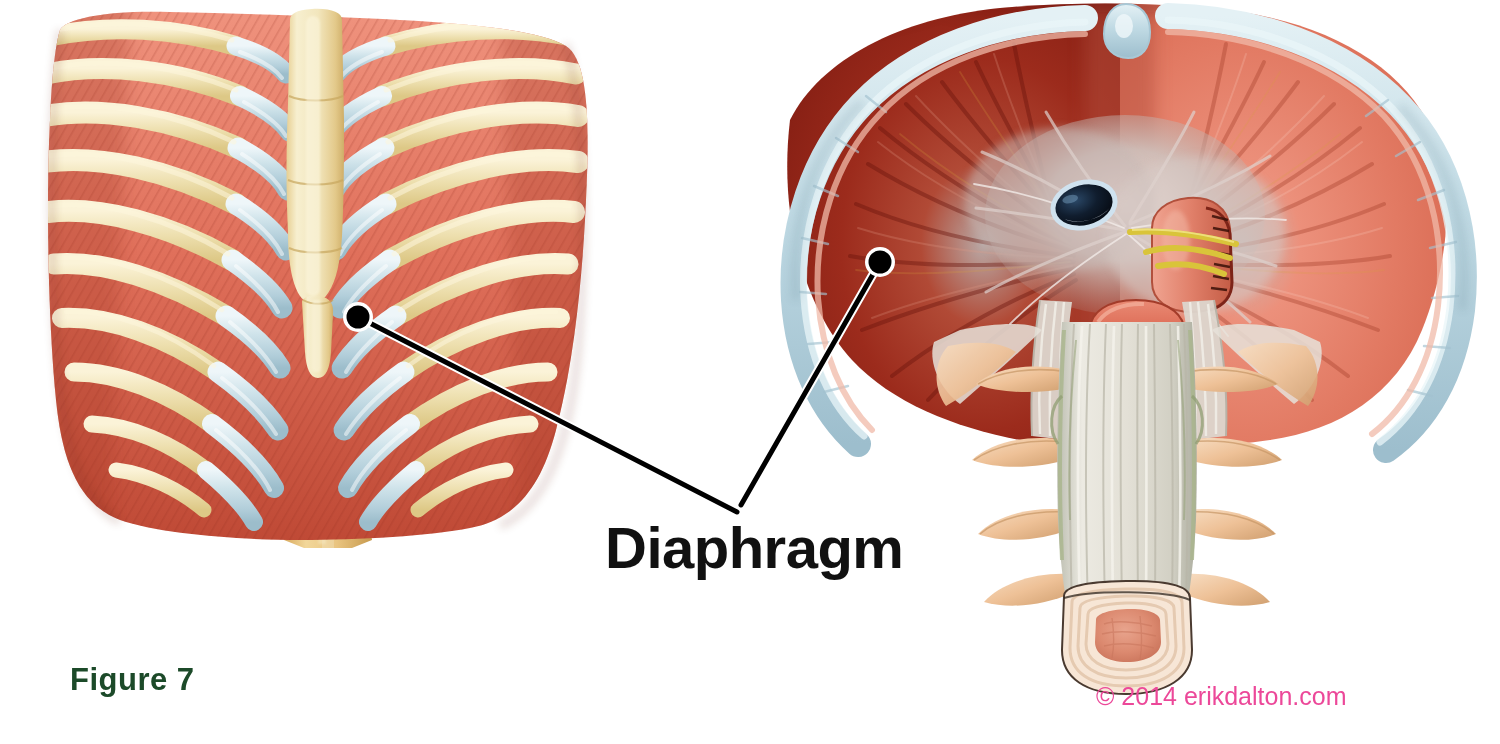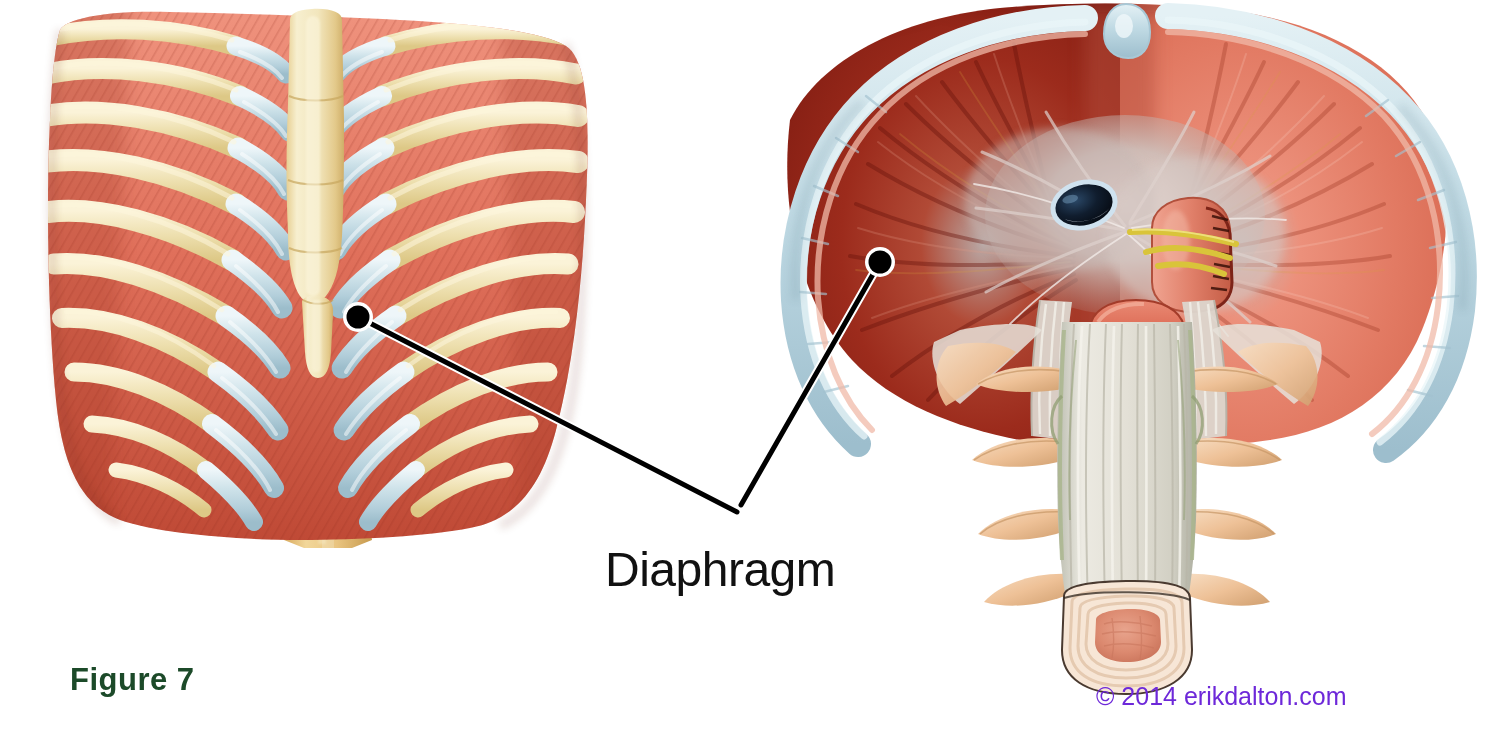--- a/index.html
+++ b/index.html
@@ -41,23 +41,23 @@
     left: 1096px;
     top: 682px;
     font-size: 25px;
     font-weight: normal;
     white-space: nowrap;
     font-family: "Liberation Sans", sans-serif;
   }
   #label-diaphragm {
     position: absolute;
     left: 605px;
-    top: 542px;
-    font-size: 48px;
-    font-weight: normal;
+    top: 514px;
+    font-size: 58px;
+    font-weight: bold;
     color: #111111;
     white-space: nowrap;
     font-family: "Liberation Sans", sans-serif;
     letter-spacing: -0.5px;
   }
 </style>
 </head>
 <body>
 
 <div id="figure-root" style="background: rgb(255, 255, 255);">
@@ -715,15 +715,15 @@
       <line x1="880" y1="262" x2="741" y2="505" stroke="#000000" stroke-width="5" stroke-linecap="round"></line>
       <circle cx="880" cy="262" r="15" fill="#ffffff"></circle>
       <circle cx="880" cy="262" r="11.5" fill="#000000"></circle>
     </g>
   </svg>
 
   <div id="label-diaphragm" style="color: rgb(17, 17, 17);">Diaphragm</div>
 
   <div id="figure-caption" class="caption" style="color: rgb(28, 74, 41);">Figure 7</div>
 
-  <div id="copyright-line" style="color: #6d28d9;">© 2014 erikdalton.com</div>
+  <div id="copyright-line" style="color: #ec4899;">© 2014 erikdalton.com</div>
 
 </div>
 
 </body></html>

